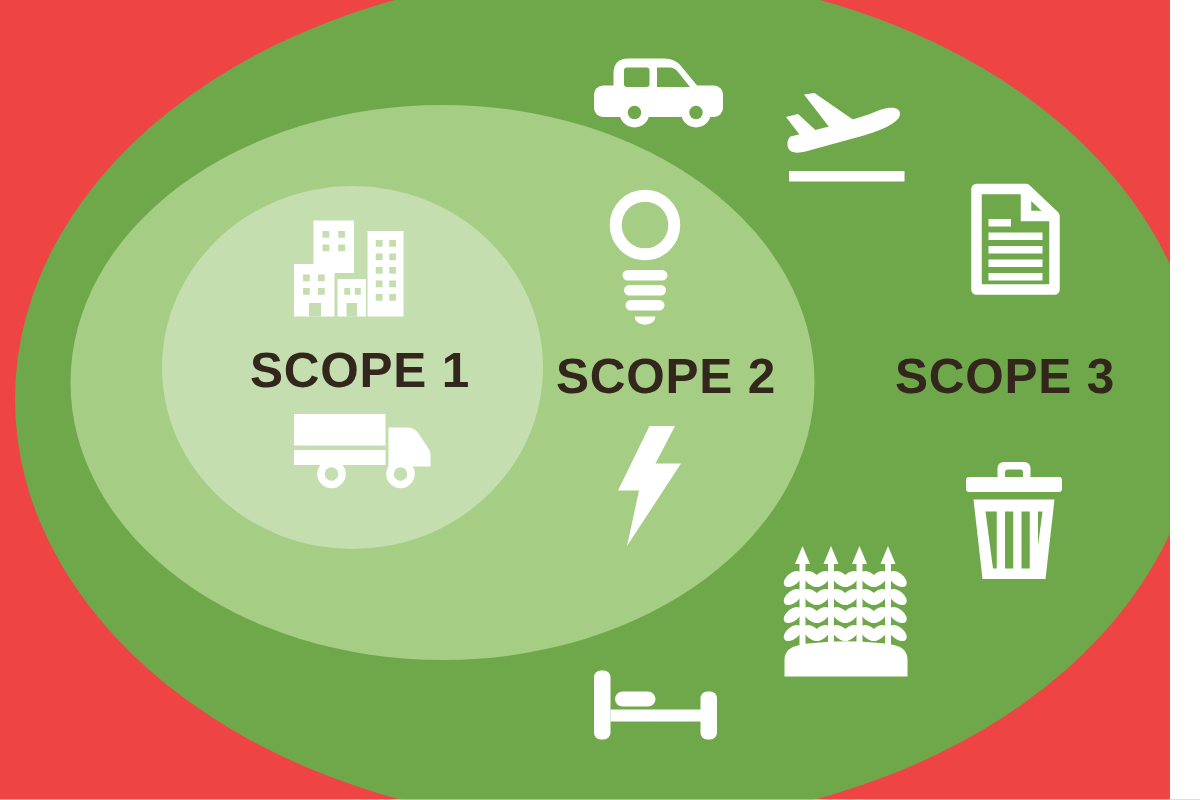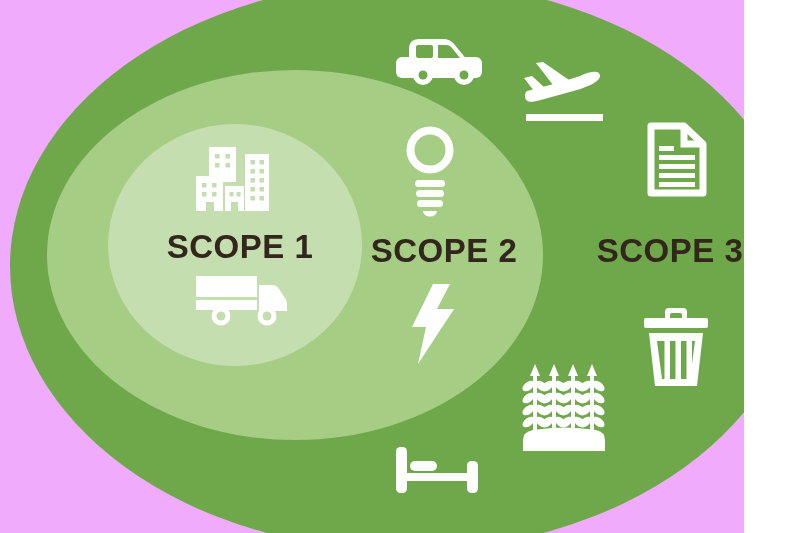--- a/index.html
+++ b/index.html
@@ -1,21 +1,22 @@
 <!DOCTYPE html>
 <html><head>
 <meta charset="utf-8">
 <style>
   html,body{margin:0;padding:0;background:#ffffff;}
   .canvas{
     position:relative;
     width:744px;height:533px;
-    background:#f0abfc;
+    background:#ef4444;
     overflow:hidden;
     font-family:"Liberation Sans", sans-serif;
+    padding-left:36px;
   }
   svg{position:absolute;left:0;top:0;display:block;}
   text.scope-label{
     font-family:"Liberation Sans", sans-serif;
     font-weight:700;
     font-size:33px;
     letter-spacing:0.5px;
   }
 </style>
 </head>

